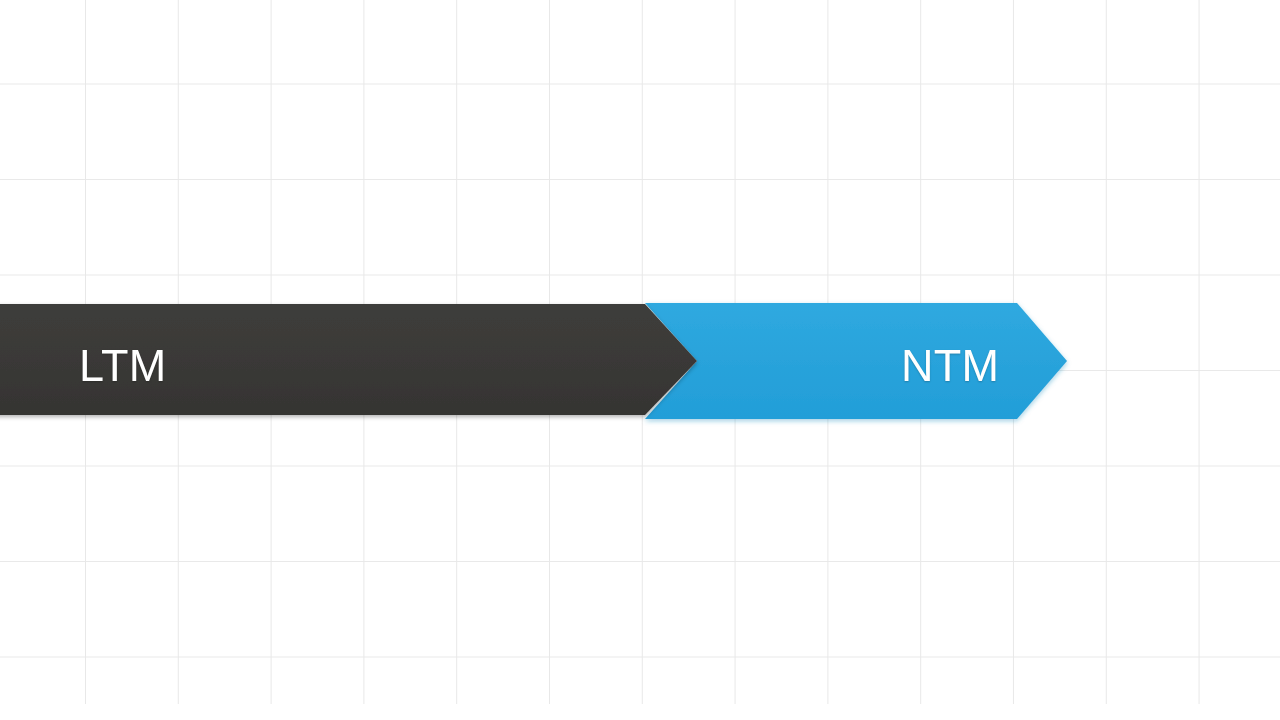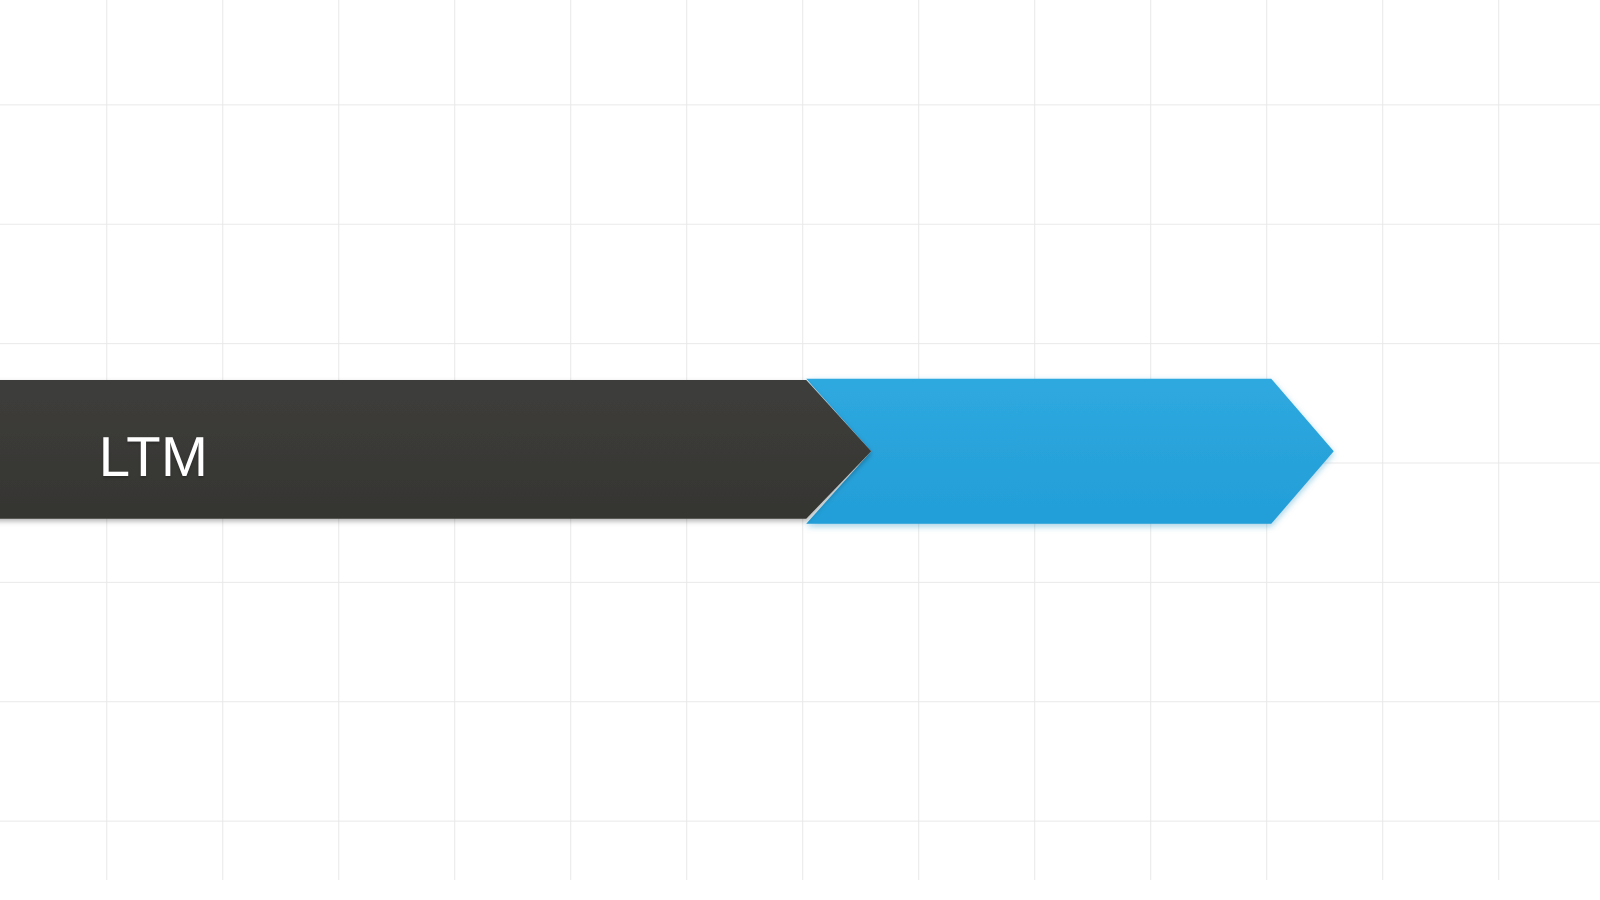--- a/index.html
+++ b/index.html
@@ -108,14 +108,15 @@
       </defs>
 
       <polygon filter="url(#shadow-blue)" fill="url(#grad-blue)" points="645,15 1017,15 1067,73 1017,131 645,131 697,73"></polygon>
 
       <polygon filter="url(#shadow-dark)" fill="url(#grad-dark)" points="-60,16 645,16 697,73 645,127 -60,127"></polygon>
     </svg>
   </div>
 
   <div class="segment-label" id="ltm-label">LTM</div>
 
+  <div class="segment-label" id="ntm-label">NTM</div>
 
 </div>
 
 </body></html>

